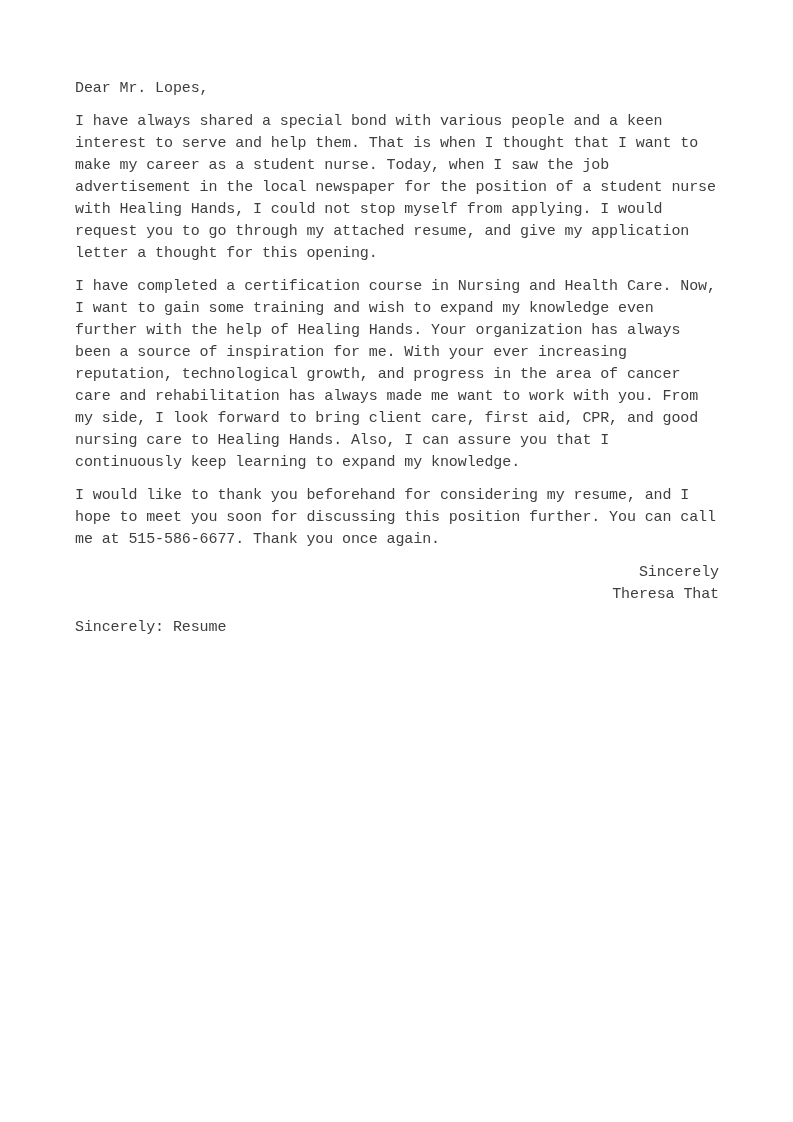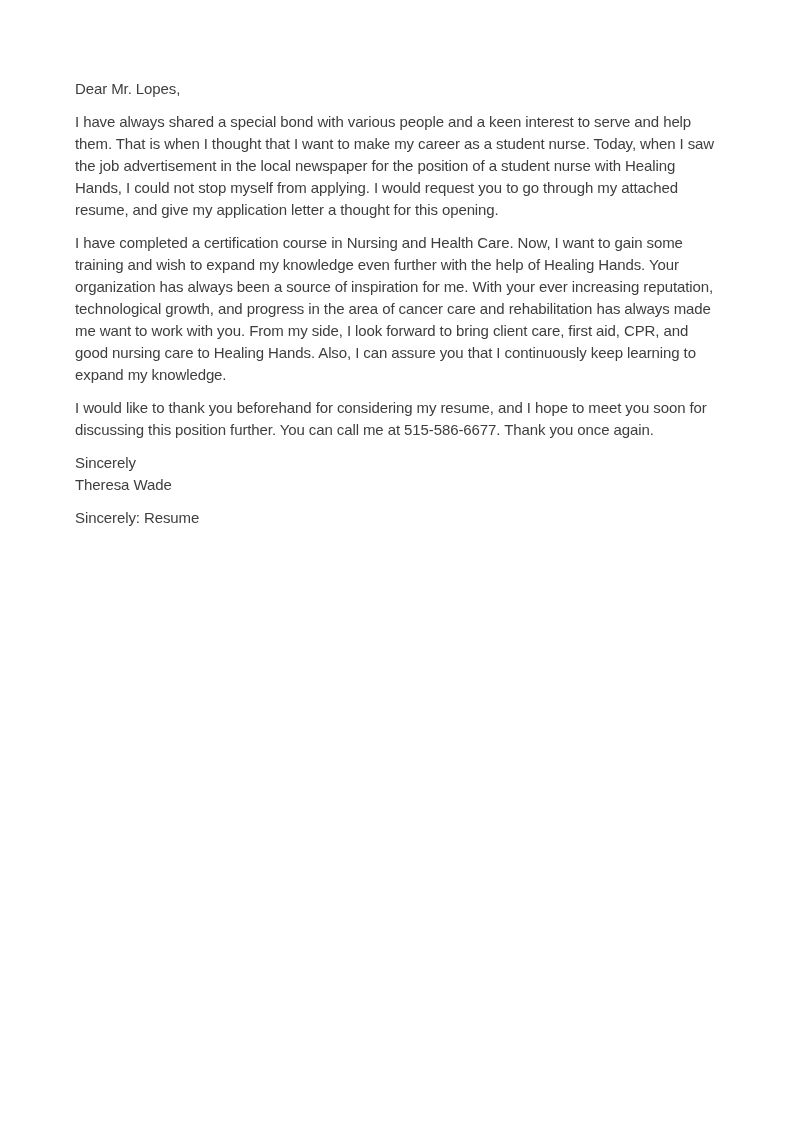--- a/index.html
+++ b/index.html
@@ -6,38 +6,39 @@
     margin: 0;
     padding: 0;
     background: #ffffff;
   }
   .page {
     position: relative;
     width: 793px;
     height: 850px;
     background: #ffffff;
     overflow: hidden;
-    font-family: Liberation Sans, sans-serif;
+    font-family: Liberation Mono, monospace;
     color: #3e3e3e;
   }
   .content {
     box-sizing: border-box;
     padding: 78px 74px 0 75px;
     width: 100%;
   }
   .content p,
   .content .para {
     margin: 0 0 11px 0;
     font-size: 15px;
     line-height: 22px;
     letter-spacing: -0.1px;
     font-feature-settings: "onum" 1;
   }
   .closing-block {
     margin: 0 0 11px 0;
+    text-align: right;
   }
   .closing-block div {
     font-size: 15px;
     line-height: 22px;
     letter-spacing: -0.1px;
   }
 </style>
 </head>
 <body>
 
@@ -47,19 +48,19 @@
     <p>Dear Mr. Lopes,</p>
 
     <p>I have always shared a special bond with various people and a keen interest to serve and help them. That is when I thought that I want to make my career as a student nurse. Today, when I saw the job advertisement in the local newspaper for the position of a student nurse with Healing Hands, I could not stop myself from applying. I would request you to go through my attached resume, and give my application letter a thought for this opening.</p>
 
     <p>I have completed a certification course in Nursing and Health Care. Now, I want to gain some training and wish to expand my knowledge even further with the help of Healing Hands. Your organization has always been a source of inspiration for me. With your ever increasing reputation, technological growth, and progress in the area of cancer care and rehabilitation has always made me want to work with you. From my side, I look forward to bring client care, first aid, CPR, and good nursing care to Healing Hands. Also, I can assure you that I continuously keep learning to expand my knowledge.</p>
 
     <p>I would like to thank you beforehand for considering my resume, and I hope to meet you soon for discussing this position further. You can call me at 515-586-6677. Thank you once again.</p>
 
     <div class="closing-block">
       <div>Sincerely</div>
-      <div>Theresa Wade</div>
+      <div>Theresa That</div>
     </div>
 
     <p>Sincerely: Resume</p>
 
   </div>
 </div>
 
 </body></html>

